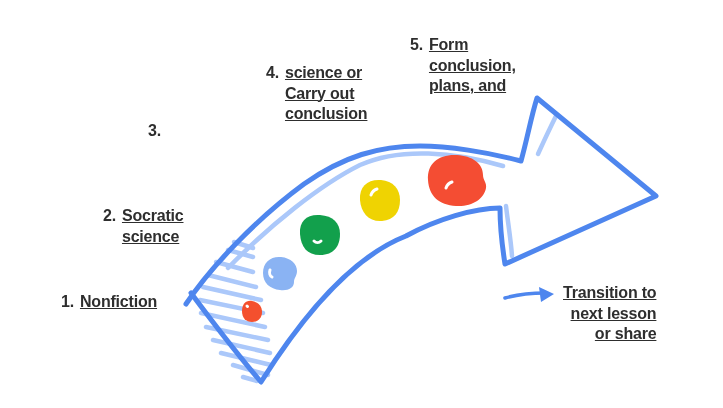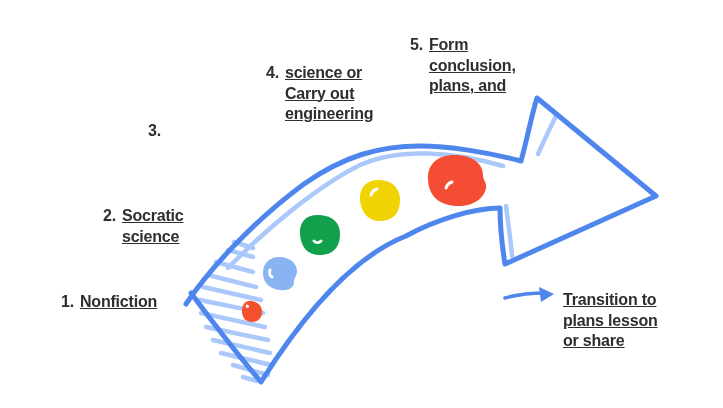--- a/index.html
+++ b/index.html
@@ -111,34 +111,34 @@
 
   <div class="step" style="left:148px;top:121px;">
     <span class="num">3.</span>
   </div>
 
   <div class="step" style="left:266px;top:63px;">
     <span class="num">4.</span>
     <span class="lines">
       <div>science or</div>
       <div>Carry out</div>
-      <div>engineering</div>
+      <div>conclusion</div>
     </span>
   </div>
 
   <div class="step" style="left:410px;top:35px;">
     <span class="num">5.</span>
     <span class="lines">
       <div>Form</div>
       <div>conclusion,</div>
       <div>plans, and</div>
     </span>
   </div>
 
-  <div class="legend-note" style="left:563px;top:290px;">
+  <div class="legend-note" style="left:563px;top:283px;text-align:right;">
     <span class="lines">
       <div>Transition to</div>
-      <div>plans lesson</div>
+      <div>next lesson</div>
       <div>or share</div>
     </span>
   </div>
 
 </div>
 
 </body></html>

